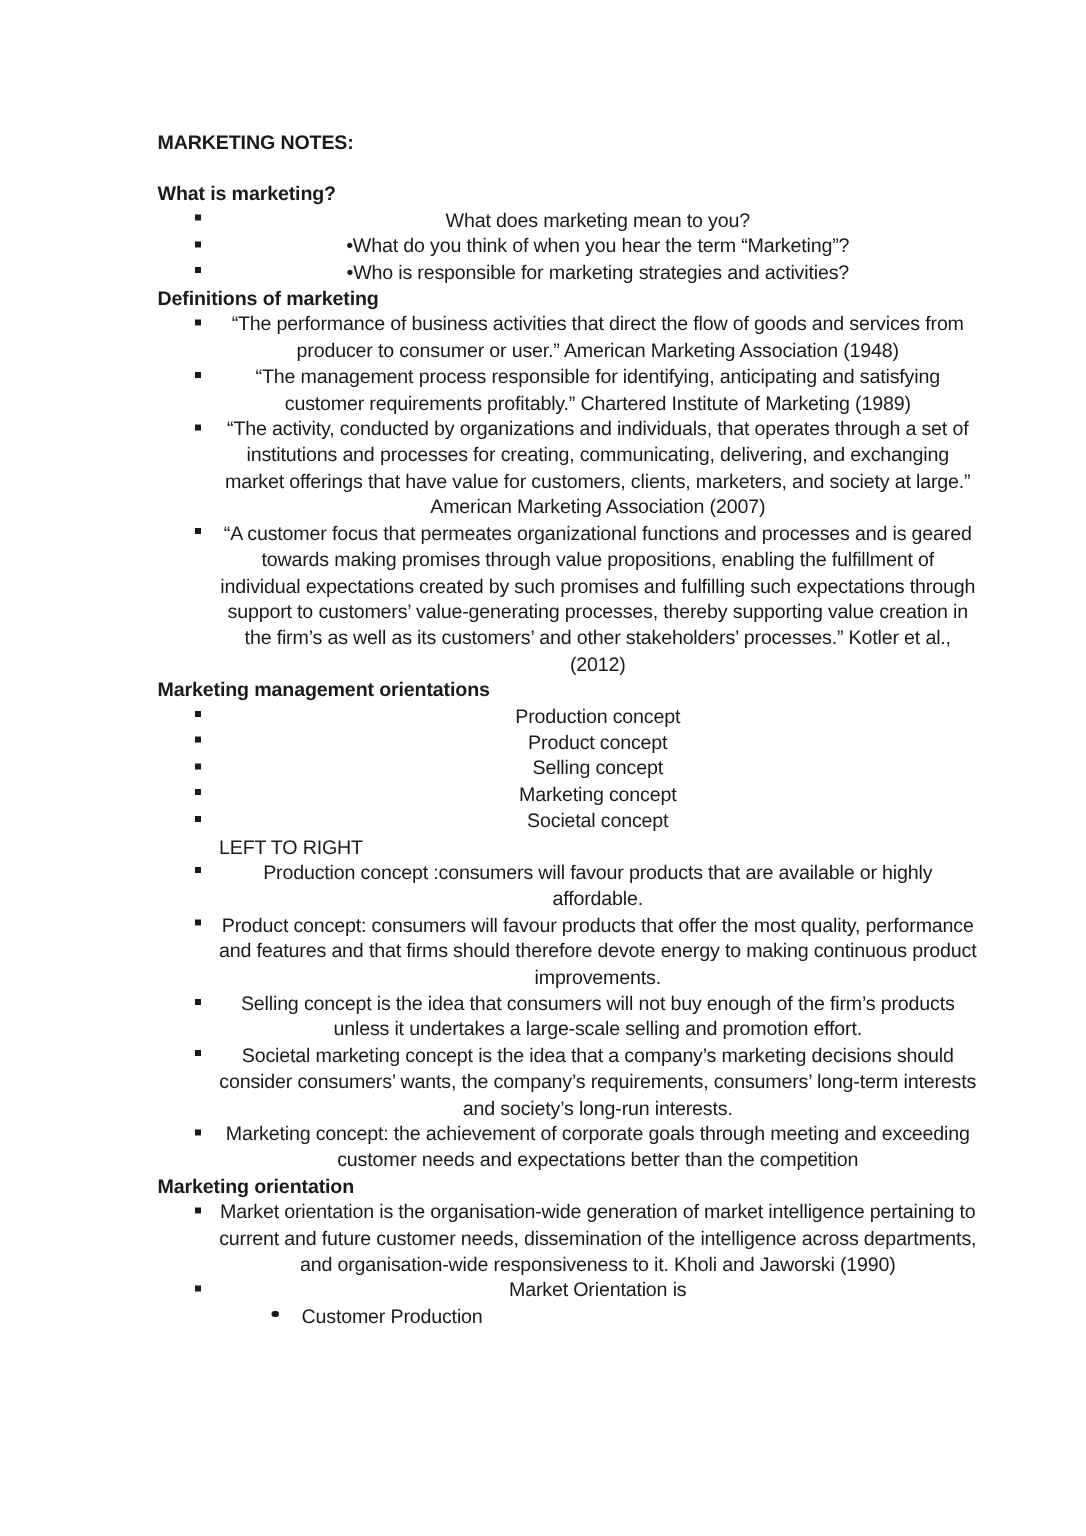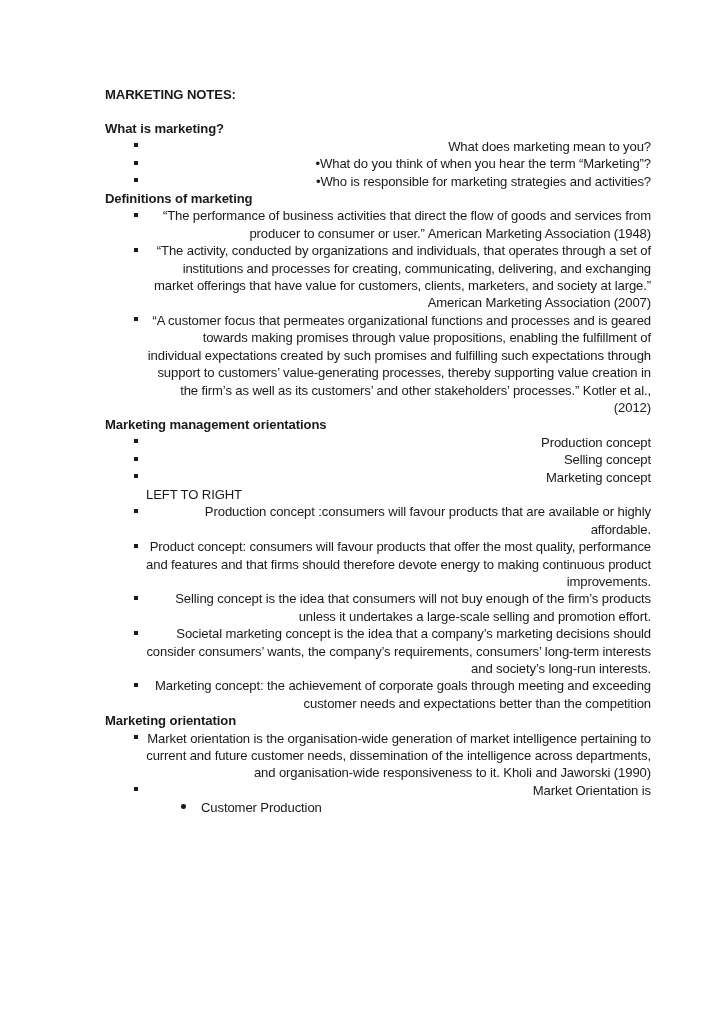--- a/index.html
+++ b/index.html
@@ -44,21 +44,21 @@
   }
 
   
   .b1 {
     position: relative;
     padding-left: 41px;
     font-size: 13.1px;
     line-height: 17.4px;
     margin: 0;
     letter-spacing: -0.12px;
-    text-align: right;
+    text-align: center;
   }
   .b1 > .mark {
     position: absolute;
     left: 21px;
     top: 0;
     width: 12px;
     font-size: 13.1px;
     line-height: 17.4px;
     color: #1a1a1a;
   }
@@ -118,26 +118,29 @@
     <div class="heading">MARKETING NOTES:</div>
     <div class="spacer"></div>
 
     <div id="sections">
         <div class="heading">What is marketing?</div>
         <div class="b1"><span class="mark mark-sq"></span><span class="reg">What does marketing mean to you?</span></div>
         <div class="b1"><span class="mark mark-sq"></span><span class="reg">•What do you think of when you hear the term “Marketing”?</span></div>
         <div class="b1"><span class="mark mark-sq"></span><span class="reg">•Who is responsible for marketing strategies and activities?</span></div>
         <div class="heading">Definitions of marketing</div>
         <div class="b1"><span class="mark mark-sq"></span><span class="reg">“The performance of business activities that direct the flow of goods and services from producer to consumer or user.” American Marketing Association (1948)</span></div>
+        <div class="b1"><span class="mark mark-sq"></span><span class="reg">“The management process responsible for identifying, anticipating and satisfying customer requirements profitably.” Chartered Institute of Marketing (1989)</span></div>
         <div class="b1"><span class="mark mark-sq"></span><span class="reg">“The activity, conducted by organizations and individuals, that operates through a set of institutions and processes for creating, communicating, delivering, and exchanging market offerings that have value for customers, clients, marketers, and society at large.” American Marketing Association (2007)</span></div>
         <div class="b1"><span class="mark mark-sq"></span><span class="reg">“A customer focus that permeates organizational functions and processes and is geared towards making promises through value propositions, enabling the fulfillment of individual expectations created by such promises and fulfilling such expectations through support to customers’ value-generating processes, thereby supporting value creation in the firm’s as well as its customers’ and other stakeholders’ processes.” Kotler et al., (2012)</span></div>
         <div class="heading">Marketing management orientations</div>
         <div class="b1"><span class="mark mark-sq"></span><b>Production concept</b></div>
+        <div class="b1"><span class="mark mark-sq"></span><b>Product concept</b></div>
         <div class="b1"><span class="mark mark-sq"></span><b>Selling concept</b></div>
         <div class="b1"><span class="mark mark-sq"></span><b>Marketing concept</b></div>
+        <div class="b1"><span class="mark mark-sq"></span><b>Societal concept</b></div>
         <div class="b1-plain"><span class="reg">LEFT TO RIGHT</span></div>
         <div class="b1"><span class="mark mark-sq"></span><b>Production concept</b><span class="reg"> :consumers will favour products that are available or highly affordable.</span></div>
         <div class="b1"><span class="mark mark-sq"></span><b>Product concept:</b><span class="reg"> consumers will favour products that offer the most quality, performance and features and that firms should therefore devote energy to making continuous product improvements.</span></div>
         <div class="b1"><span class="mark mark-sq"></span><b>Selling concept</b><span class="reg"> is the idea that consumers will not buy enough of the firm’s products unless it undertakes a large-scale selling and promotion effort.</span></div>
         <div class="b1"><span class="mark mark-sq"></span><b>Societal marketing</b><span class="reg"> concept is the idea that a company’s marketing decisions should consider consumers’ wants, the company’s requirements, consumers’ long-term interests and society’s long-run interests.</span></div>
         <div class="b1"><span class="mark mark-sq"></span><b>Marketing concept:</b><span class="reg"> the achievement of corporate goals through meeting and exceeding customer needs and expectations better than the competition</span></div>
         <div class="heading">Marketing orientation</div>
         <div class="b1"><span class="mark mark-sq"></span><span class="reg">Market orientation is the organisation-wide generation of market intelligence pertaining to current and future customer needs, dissemination of the intelligence across departments, and organisation-wide responsiveness to it. Kholi and Jaworski (1990)</span></div>
         <div class="b1"><span class="mark mark-sq"></span><b>Market Orientation is</b></div>
         <div class="b2"><span class="mark mark-dot"></span><span class="reg">Customer Production</span></div>

